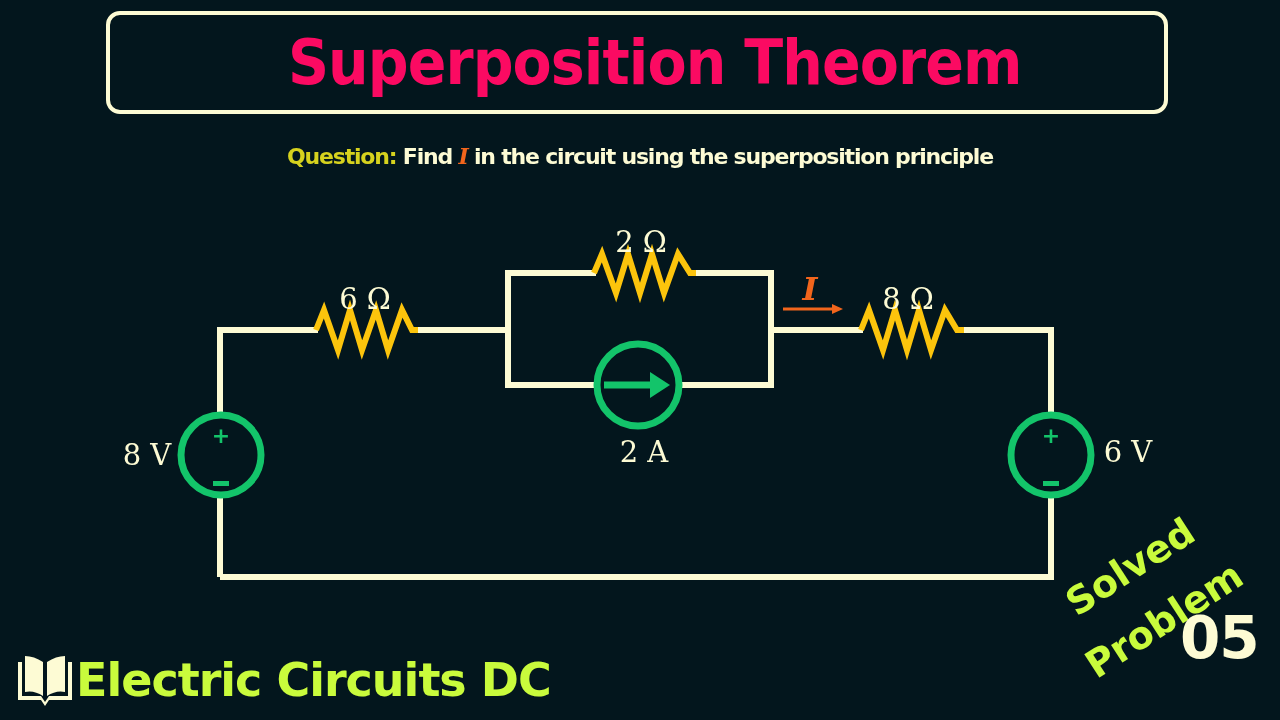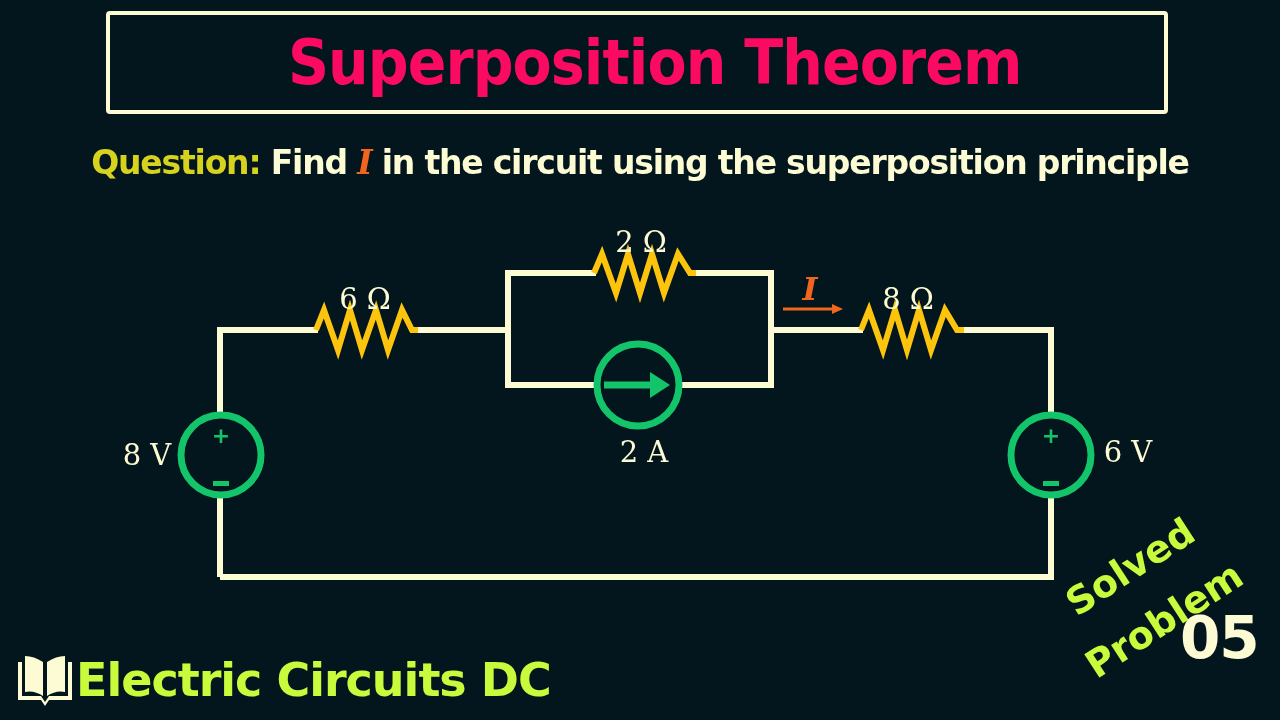--- a/index.html
+++ b/index.html
@@ -1,19 +1,19 @@
 <!DOCTYPE html>
 <html><head>
 <meta charset="utf-8">
 <style>
   html, body { margin:0; padding:0; }
   body { width:1280px; height:720px; background:#03161d; overflow:hidden; position:relative; font-family:"DejaVu Sans", sans-serif; }
-  .title-box { position:absolute; left:106px; top:11px; width:1062px; height:103px; border:4px solid #fdfbd4; border-radius:4px; box-sizing:border-box; display:flex; align-items:center; justify-content:center;padding-left:36px; }
+  .title-box { position:absolute; left:106px; top:11px; width:1062px; height:103px; border:4px solid #fdfbd4; border-radius:14px; box-sizing:border-box; display:flex; align-items:center; justify-content:center;padding-left:36px; }
   .title-text { color:#fb0a62; font-family:"DejaVu Sans", sans-serif; font-weight:bold; font-size:62px; letter-spacing:-1px; transform:scaleX(0.92); }
-  .question { position:absolute; left:0; top:143px; width:1280px; text-align:center; font-family:"DejaVu Sans", sans-serif; font-weight:bold; font-size:33px; letter-spacing:-1.2px; color:#fdfbd4; white-space:nowrap; }
+  .question { position:absolute; left:0; top:143px; width:1280px; text-align:center; font-family:"DejaVu Sans", sans-serif; font-weight:bold; font-size:22px; letter-spacing:-1.2px; color:#fdfbd4; white-space:nowrap; }
   .question .q-label { color:#d6d21e; }
   .question .q-var { color:#f2651c; font-family:"DejaVu Serif", serif; font-style:italic; font-weight:bold; }
   svg.circuit { position:absolute; left:0; top:0; }
   .lbl { font-family:"DejaVu Serif", serif; fill:#fdfbd4; font-size:29px; }
   .brand { position:absolute; left:14px; top:652px; display:flex; align-items:center; }
   .brand-text { color:#c9fb3c; font-family:"DejaVu Sans", sans-serif; font-weight:bold; font-size:46px; letter-spacing:-1px; }
   .badge-text { position:absolute; color:#c9fb3c; font-family:"DejaVu Sans", sans-serif; font-weight:bold; font-size:38px; transform:rotate(-33deg); transform-origin:center; white-space:nowrap; }
   .badge-num { position:absolute; left:1180px; top:604px; color:#fdfbd4; font-family:"DejaVu Sans", sans-serif; font-weight:bold; font-size:58px; letter-spacing:-1px; }
 </style>
 </head>

